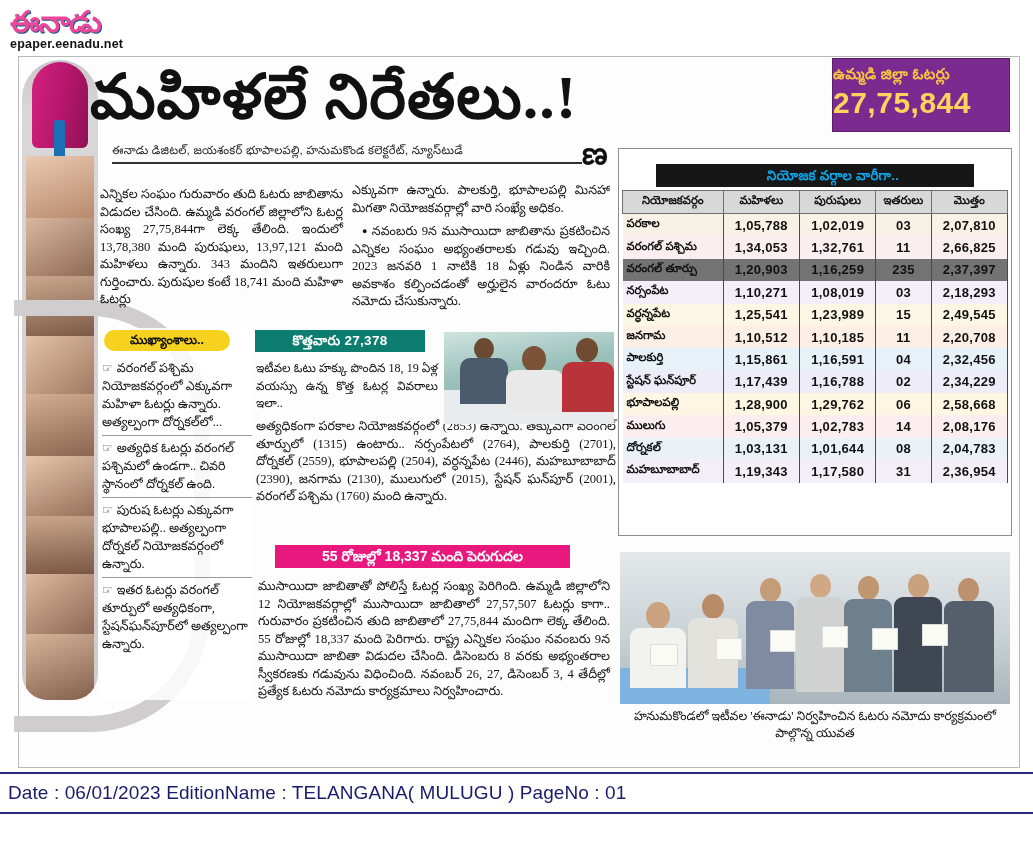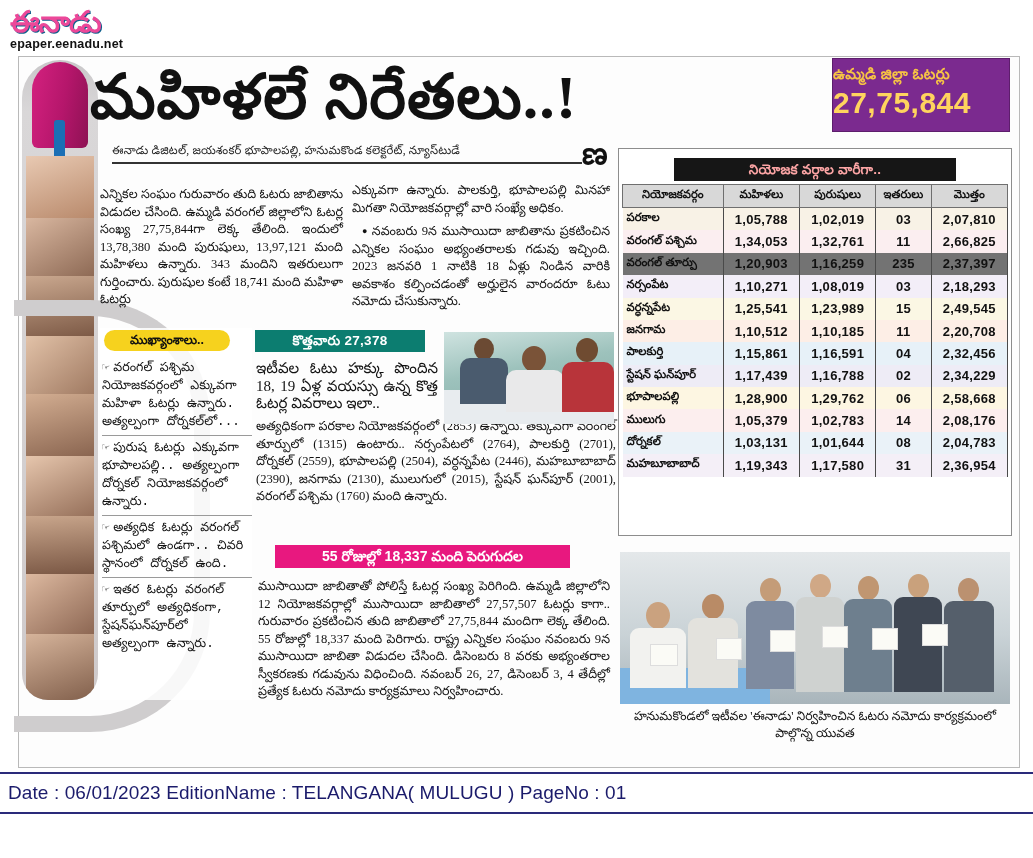--- a/index.html
+++ b/index.html
@@ -14,21 +14,21 @@
 
   
   #article{position:absolute;left:18px;top:56px;width:1000px;height:710px;
     border:1px solid #b9b9b9;background:#fdfdfd;}
 
   
   #headline{position:absolute;left:90px;top:58px;width:730px;height:78px;
     font-size:62px;line-height:78px;font-weight:bold;color:#111;white-space:nowrap;
     font-family:"Liberation Serif",serif;letter-spacing:1px;}
   #byline{position:absolute;left:112px;top:144px;width:470px;font-size:11.5px;color:#222;
-    letter-spacing:.2px;font-family:Liberation Serif, serif;}
+    letter-spacing:.2px;}
   #byline-tail{position:absolute;left:582px;top:136px;font-size:31px;font-weight:bold;color:#111;}
   #byline-rule{position:absolute;left:112px;top:162px;width:470px;height:2px;background:#333;}
 
   
   #badge{position:absolute;left:832px;top:58px;width:178px;height:74px;background:#7b2a8f;
     border:1px solid #5d1d6c;box-sizing:border-box;padding-top:6px;}
   #badge .b-label{color:#f6c344;font-size:15px;font-weight:bold;letter-spacing:.3px;}
   #badge .b-value{color:#ffd45e;font-size:30px;font-weight:bold;line-height:34px;
     font-family:"Liberation Sans",sans-serif;letter-spacing:.5px;}
 
@@ -53,52 +53,52 @@
   .indent{text-indent:16px;}
   .bullet-dot:before{content:"\25CF";font-size:9px;margin-right:3px;vertical-align:1px;}
 
   
   #hl-box{position:absolute;left:100px;top:328px;width:152px;height:372px;
     background:rgba(255,255,255,.86);}
   #hl-tag{position:absolute;left:104px;top:330px;width:126px;height:21px;background:#f6d21e;
     border-radius:11px;text-align:center;font-size:12.5px;font-weight:bold;color:#111;
     line-height:21px;}
   #hl-list{position:absolute;left:102px;top:356px;width:150px;}
-  .hl-item{font-family:Liberation Mono, monospace;font-size:12.6px;line-height:18px;color:#111;
+  .hl-item{font-family:Liberation Serif, serif;font-size:12.6px;line-height:18px;color:#111;
     padding:3px 0 4px 0;border-bottom:1px solid #9a9a9a;}
   .hl-item:last-child{border-bottom:none;}
   .hl-item .hand{font-size:12px;margin-right:4px;}
 
   
   #teal-tag{position:absolute;left:255px;top:330px;width:170px;height:22px;background:#0c7d70;
     color:#ffffff;font-size:13.5px;font-weight:bold;text-align:center;line-height:22px;
     letter-spacing:.3px;}
   #new-text{position:absolute;left:256px;top:360px;width:182px;font-family:"Liberation Serif",serif;
-    font-size:15px;line-height:17.5px;color:#111;text-align:justify;}
+    font-size:12px;line-height:17.5px;color:#111;text-align:justify;}
   #new-text2{position:absolute;left:256px;top:418px;width:360px;font-family:"Liberation Serif",serif;
     font-size:12.6px;line-height:17.5px;color:#111;text-align:justify;}
 
   
   #photo1{position:absolute;left:444px;top:332px;width:170px;height:92px;overflow:hidden;
     background:linear-gradient(170deg,#cfe3e0 0%,#9dc2bc 40%,#7fa9a3 100%);}
   #photo1 .p-desk{position:absolute;left:0;bottom:0;width:170px;height:34px;background:#e8ecef;}
   #photo1 .p-h{position:absolute;border-radius:50%;}
   #photo1 .p-b{position:absolute;border-radius:10px 10px 0 0;}
 
   
   #pink-tag{position:absolute;left:275px;top:545px;width:295px;height:23px;background:#e8187f;
     color:#ffffff;font-size:14px;font-weight:bold;text-align:center;line-height:23px;}
   #pink-text{position:absolute;left:258px;top:578px;width:352px;font-family:"Liberation Serif",serif;
     font-size:12.6px;line-height:17.5px;color:#111;text-align:justify;}
 
   
   #tbl-wrap{position:absolute;left:618px;top:148px;width:394px;height:388px;
     border:1px solid #8d8d8d;background:#ffffff;padding:3px;box-sizing:border-box;}
-  #tbl-title{margin:6px auto 0 auto;width:282px;height:23px;background:#161616;color:#fca5a5;
-    font-size:13.5px;font-weight:bold;text-align:center;line-height:23px;letter-spacing:.2px;}
+  #tbl-title{margin:12px auto 0 auto;width:282px;height:23px;background:#161616;color:#0ea5e9;
+    font-size:13.5px;font-weight:bold;text-align:center;line-height:23px;letter-spacing:.2px;padding-left:36px;}
   table{border-collapse:collapse;width:100%;margin-top:3px;font-family:"Liberation Sans",sans-serif;}
   th{background:#d8d8d8;border:1px solid #6f6f6f;font-size:11.5px;font-weight:bold;color:#111;
     padding:3px 2px;}
   td{border-left:1px solid #4a4a4a;border-right:1px solid #4a4a4a;padding:3.2px 4px;
     font-size:13px;font-weight:bold;color:#111;}
   td.name{font-size:11.5px;text-align:left;border-left:none;}
   td.num{text-align:center;letter-spacing:.3px;}
   tr.r0{background:#f8f2e6;} tr.r1{background:#fbeef0;} tr.r2{background:#737373;}
   tr.r3{background:#f3eef8;} tr.r4{background:#fbf7e4;} tr.r5{background:#fdeee6;margin-left:10px;}
   tr.r6{background:#e7f1f8;} tr.r7{background:#eeecf6;} tr.r8{background:#fdf6e2;}
@@ -165,24 +165,24 @@
     <div class="bullet-dot" style="margin-top:6px;text-indent:10px;">నవంబరు 9న ముసాయిదా జాబితాను ప్రకటించిన ఎన్నికల సంఘం అభ్యంతరాలకు గడువు ఇచ్చింది. 2023 జనవరి 1 నాటికి 18 ఏళ్లు నిండిన వారికి అవకాశం కల్పించడంతో అర్హులైన వారందరూ ఓటు నమోదు చేసుకున్నారు.</div>
   </div>
 
   <div id="hl-box"></div>
   <div id="hl-tag">ముఖ్యాంశాలు..</div>
   <div id="hl-list">
     <div class="hl-item">
       <span class="hand">☞</span><span>వరంగల్ పశ్చిమ నియోజకవర్గంలో ఎక్కువగా మహిళా ఓటర్లు ఉన్నారు. అత్యల్పంగా దోర్నకల్‌లో...</span>
     </div>
     <div class="hl-item">
-      <span class="hand">☞</span><span>పురుష ఓటర్లు ఎక్కువగా భూపాలపల్లి.. అత్యల్పంగా దోర్నకల్ నియోజకవర్గంలో ఉన్నారు.</span>
+      <span class="hand">☞</span><span>అత్యధిక ఓటర్లు వరంగల్ పశ్చిమలో ఉండగా.. చివరి స్థానంలో దోర్నకల్ ఉంది.</span>
     </div>
     <div class="hl-item">
-      <span class="hand">☞</span><span>అత్యధిక ఓటర్లు వరంగల్ పశ్చిమలో ఉండగా.. చివరి స్థానంలో దోర్నకల్ ఉంది.</span>
+      <span class="hand">☞</span><span>పురుష ఓటర్లు ఎక్కువగా భూపాలపల్లి.. అత్యల్పంగా దోర్నకల్ నియోజకవర్గంలో ఉన్నారు.</span>
     </div>
     <div class="hl-item">
       <span class="hand">☞</span><span>ఇతర ఓటర్లు వరంగల్ తూర్పులో అత్యధికంగా, స్టేషన్‌ఘన్‌పూర్‌లో అత్యల్పంగా ఉన్నారు.</span>
     </div>
   </div>
 
   <div id="teal-tag">కొత్తవారు 27,378</div>
   <div id="new-text">ఇటీవల ఓటు హక్కు పొందిన 18, 19 ఏళ్ల వయస్సు ఉన్న కొత్త ఓటర్ల వివరాలు ఇలా..</div>
   <div id="new-text2">అత్యధికంగా పరకాల నియోజకవర్గంలో (2853) ఉన్నారు. తక్కువగా వరంగల్ తూర్పులో (1315) ఉంటారు.. నర్సంపేటలో (2764), పాలకుర్తి (2701), దోర్నకల్ (2559), భూపాలపల్లి (2504), వర్ధన్నపేట (2446), మహబూబాబాద్ (2390), జనగామ (2130), ములుగులో (2015), స్టేషన్ ఘన్‌పూర్ (2001), వరంగల్ పశ్చిమ (1760) మంది ఉన్నారు.</div>
 

